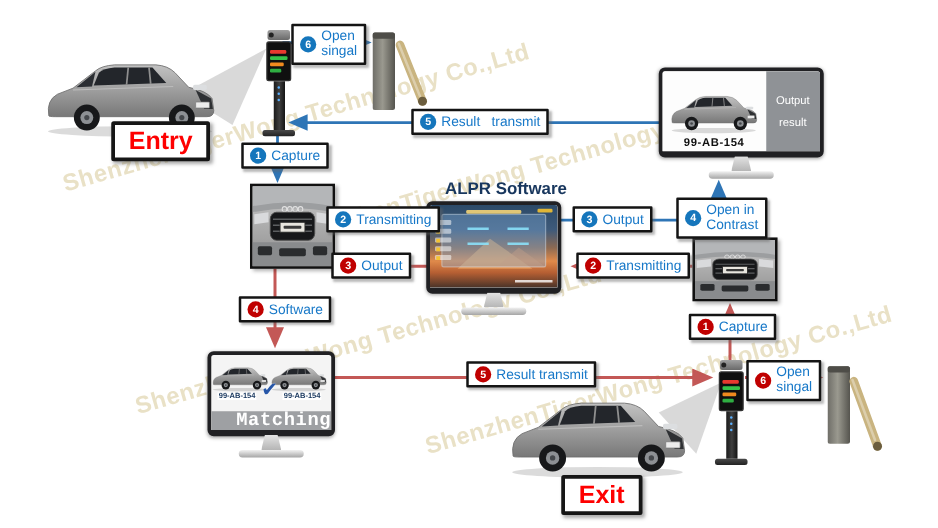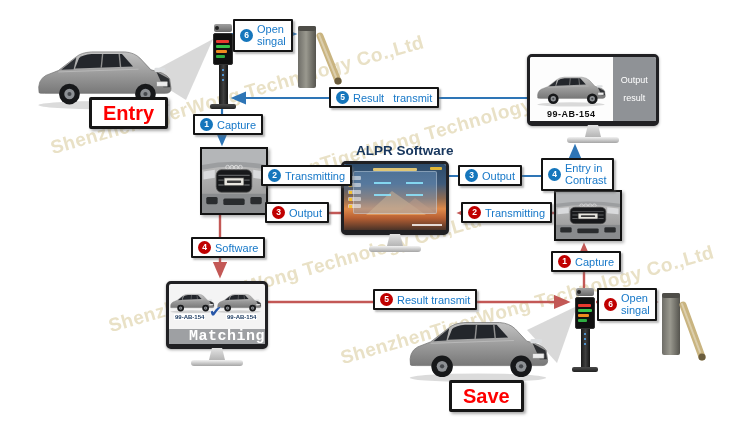--- a/index.html
+++ b/index.html
@@ -310,21 +310,21 @@
       <div class="mplate" style="left:5px;top:30px">99-AB-154</div>
       <div class="mplate" style="left:57px;top:30px">99-AB-154</div>
       <div class="mcheck">✔</div>
       <div class="mcaption">Matching</div>
     </div>
     <div class="neck"></div>
     <div class="mbase"></div>
   </div>
 
   <div class="gate-label" style="left:89px;top:97px">Entry</div>
-  <div class="gate-label" style="left:449px;top:380px">Save</div>
+  <div class="gate-label" style="left:449px;top:380px">Exit</div>
 
   <div class="step blue" style="left:233px;top:19px">
     <span class="badge">6</span>
     <span class="lines">
         <i>Open</i>
         <i>singal</i>
       </span>
   </div>
   <div class="step blue wsp" style="left:329px;top:87px">
     <span class="badge">5</span>
@@ -338,21 +338,21 @@
     <span class="badge">2</span>
     <span>Transmitting</span>
   </div>
   <div class="step blue" style="left:458px;top:165px">
     <span class="badge">3</span>
     <span>Output</span>
   </div>
   <div class="step blue" style="left:541px;top:158px">
     <span class="badge">4</span>
     <span class="lines">
-        <i>Entry in</i>
+        <i>Open in</i>
         <i>Contrast</i>
       </span>
   </div>
 
   <div class="step red" style="left:461px;top:202px">
     <span class="badge">2</span>
     <span>Transmitting</span>
   </div>
   <div class="step red" style="left:265px;top:202px">
     <span class="badge">3</span>

